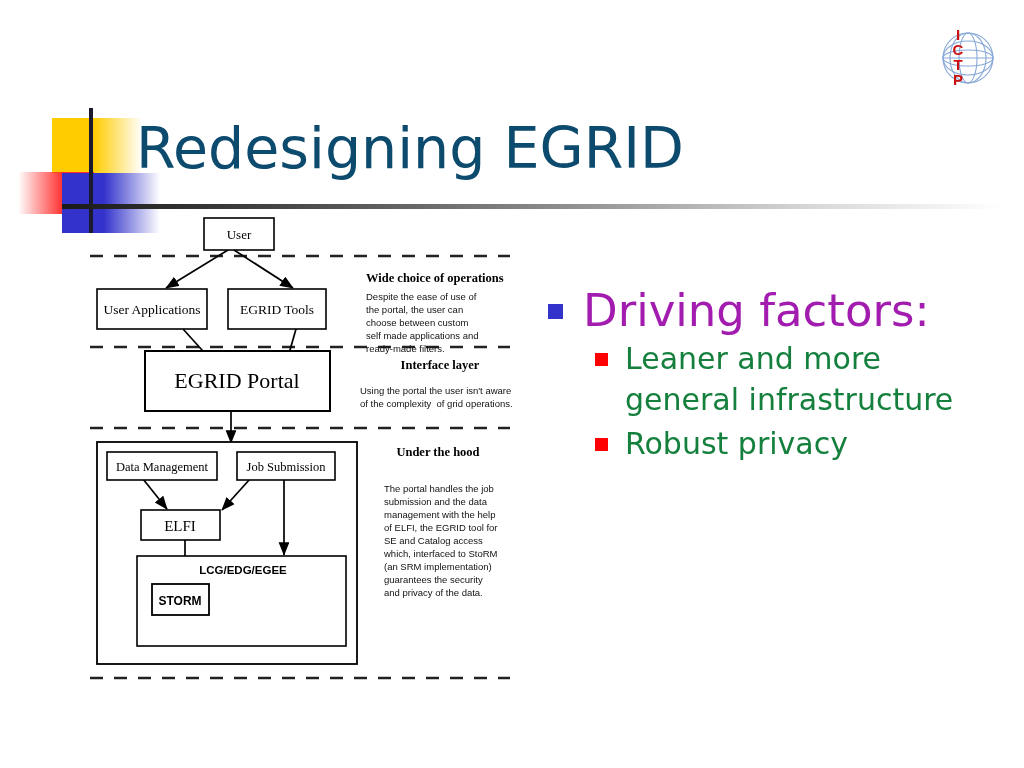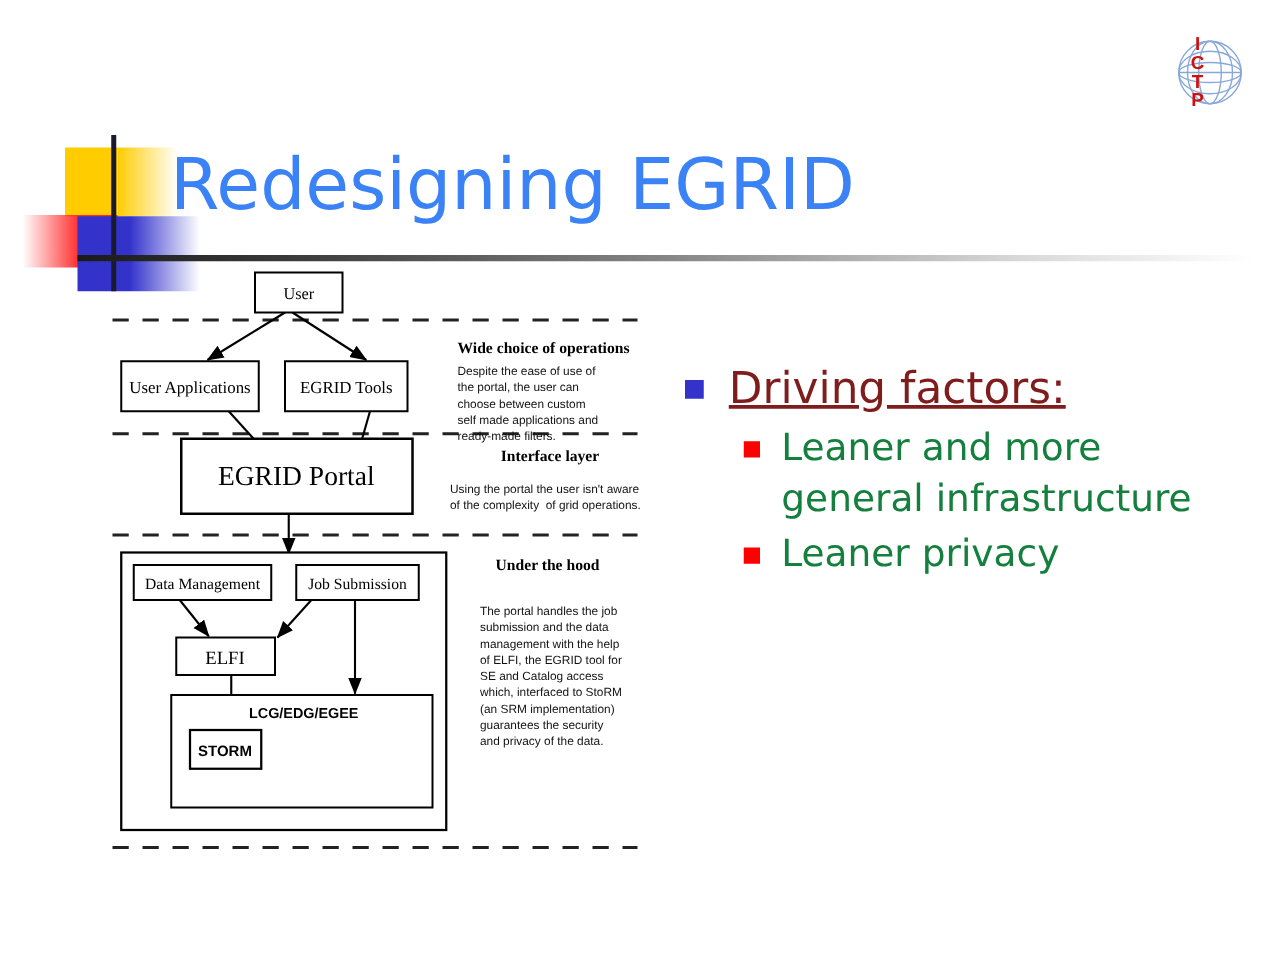--- a/index.html
+++ b/index.html
@@ -100,21 +100,21 @@
     background: linear-gradient(to right, #1a1a1a 0%, #3a3a3a 18%, #8a8a8a 52%, #d8d8d8 80%, #ffffff 100%);
   }
 
   
   #slide-title {
     position: absolute;
     left: 136px;
     top: 112px;
     font-size: 57px;
     line-height: 72px;
-    color: #3b82f6;
+    color: #0c4a6e;
     font-family: "DejaVu Sans", sans-serif;
     font-weight: normal;
     letter-spacing: 0px;
     white-space: nowrap;
   }
 
   
   #diagram {
     position: absolute;
     left: 88px;
@@ -138,25 +138,24 @@
   }
   .bullet-l1 .marker {
     width: 15px;
     height: 15px;
     background: #3333CC;
     flex: 0 0 auto;
     margin-top: 16px;
     margin-right: 20px;
   }
   .bullet-l1 .txt {
-    font-size: 35px;
+    font-size: 45px;
     line-height: 46px;
-    color: #7f1d1d;
+    color: #a21caf;
     font-family: "DejaVu Sans", sans-serif;
-    text-decoration: underline;
   }
   .sub-list { margin-left: 47px; }
   .bullet-l2 {
     display: flex;
     align-items: flex-start;
     margin-bottom: 3px;
   }
   .bullet-l2 .marker {
     width: 13px;
     height: 13px;
@@ -324,17 +323,17 @@
     <span class="txt">Driving factors:</span>
   </div>
 
   <div class="sub-list">
     <div class="bullet-l2">
       <span class="marker"></span>
       <span class="txt">Leaner and more general infrastructure</span>
     </div>
     <div class="bullet-l2">
       <span class="marker"></span>
-      <span class="txt">Leaner privacy</span>
+      <span class="txt">Robust privacy</span>
     </div>
   </div>
 
 </div>
 
 </body></html>

